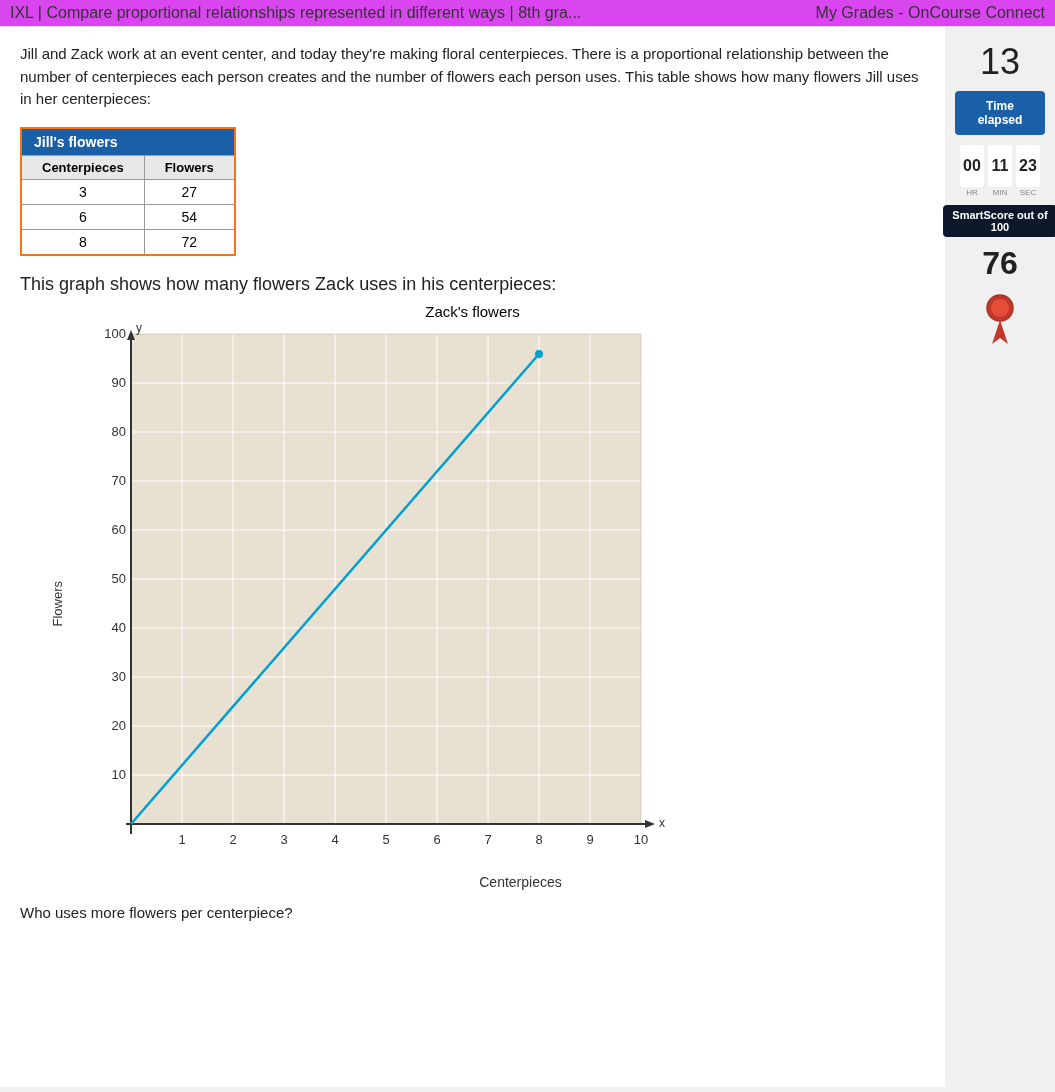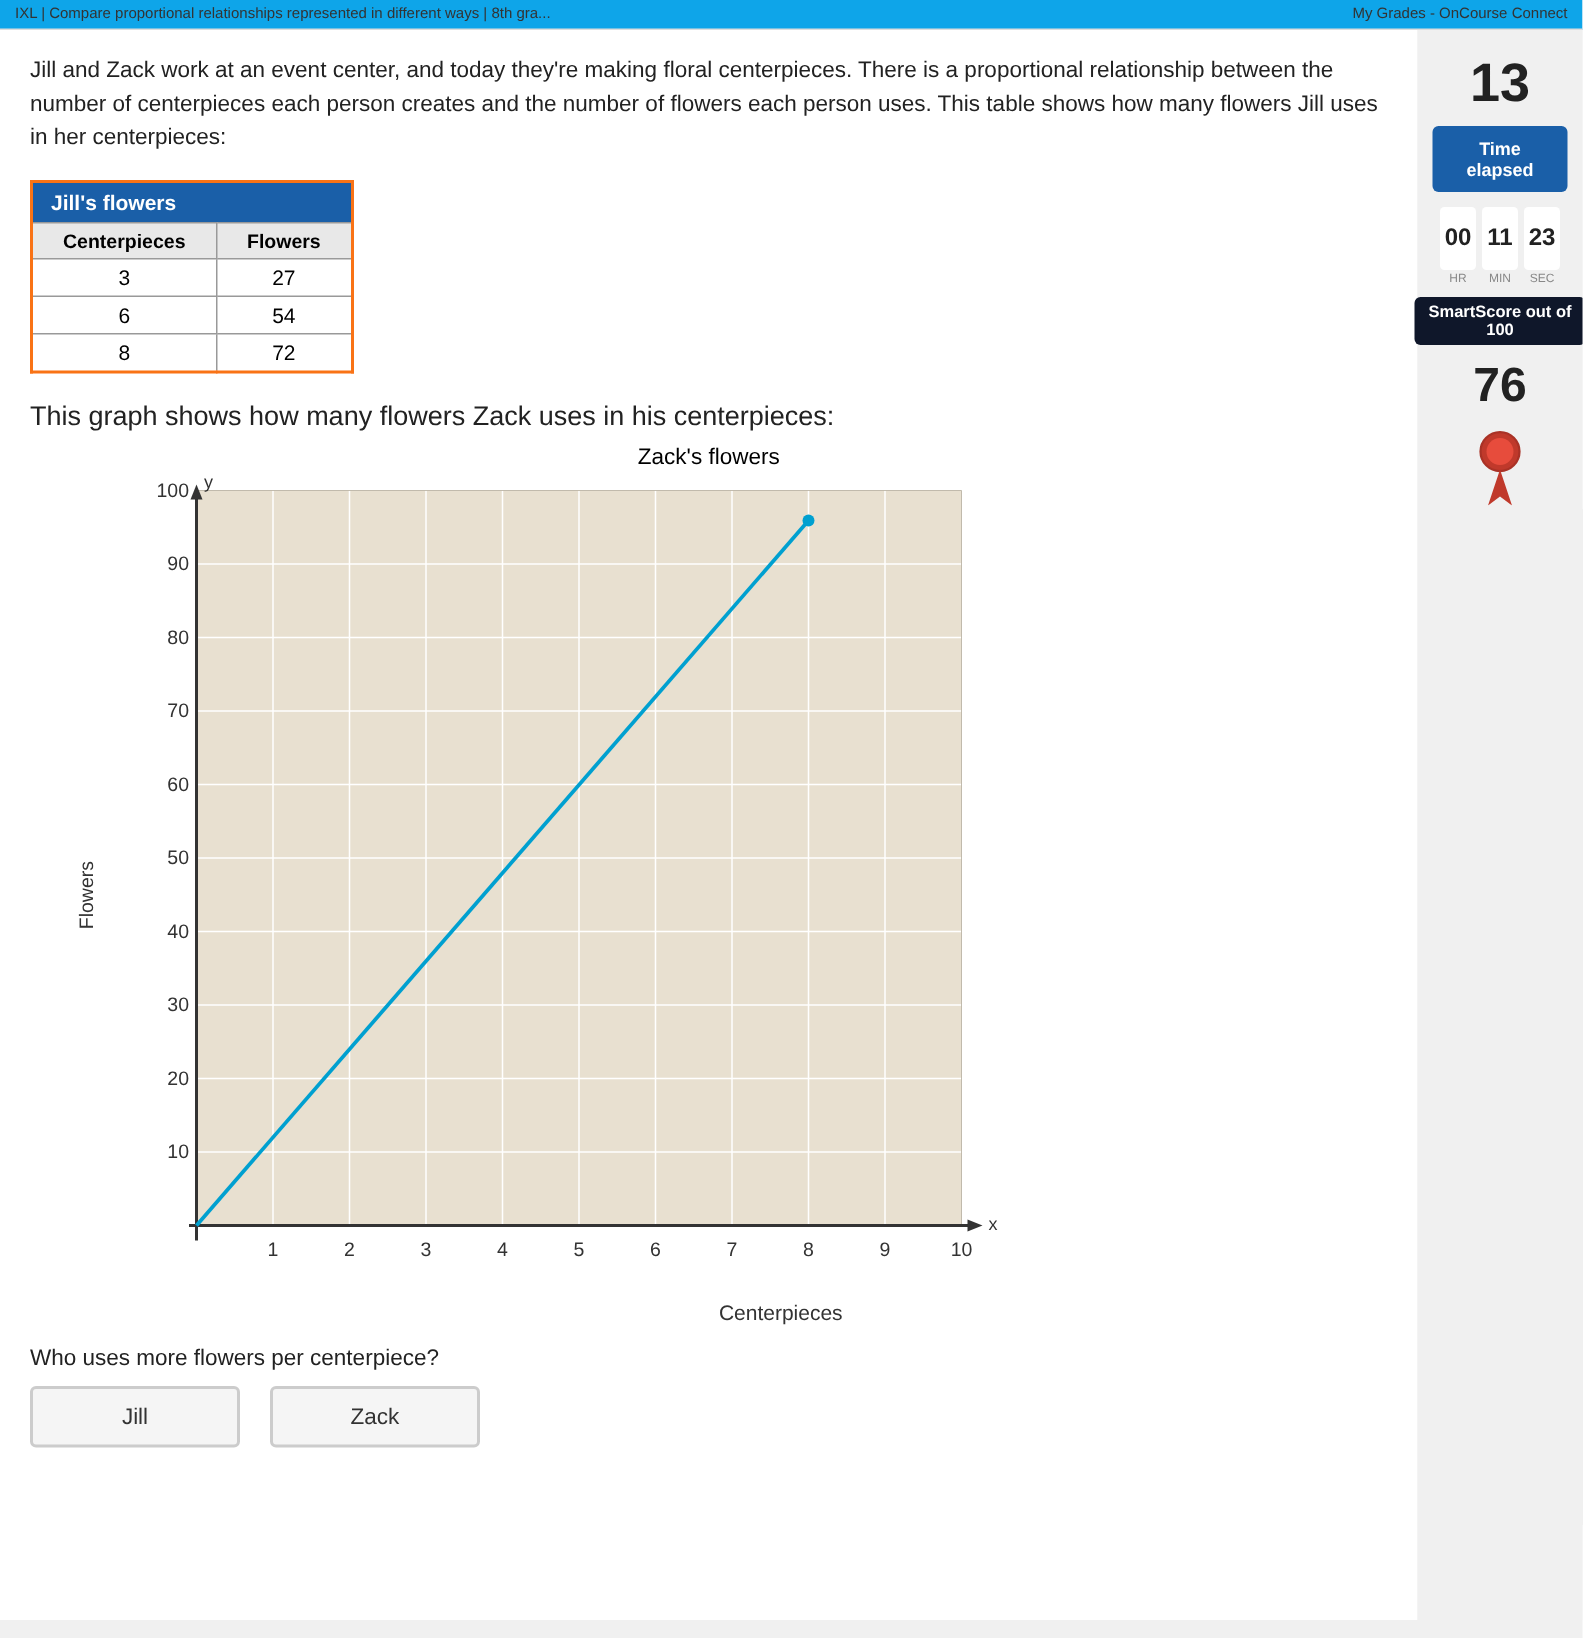--- a/index.html
+++ b/index.html
@@ -6,24 +6,24 @@
     body {
       font-family: Arial, sans-serif;
       background: #f0f0f0;
       width: 1055px;
       min-height: 1092px;
       position: relative;
       overflow-x: hidden;
     }
 
     .top-bar {
-      background: #0ea5e9;
+      background: #d946ef;
       border-bottom: 1px solid #ddd;
       padding: 4px 10px;
-      font-size: 10px;
+      font-size: 16px;
       color: #333;
       display: flex;
       justify-content: space-between;
       align-items: center;
     }
 
     .main-content {
       display: flex;
       padding: 0;
     }
@@ -139,21 +139,21 @@
       background: #f0f0f0;
       padding: 10px 8px;
       display: flex;
       flex-direction: column;
       align-items: center;
       gap: 8px;
     }
 
     .score-number {
       font-size: 36px;
-      font-weight: bold;
+      font-weight: normal;
       color: #222;
       text-align: left;
       margin-top: 4px;
     }
 
     .time-elapsed-box {
       background: #1a5fa8;
       color: #fff;
       border-radius: 4px;
       padding: 8px 8px;
@@ -346,24 +346,20 @@
           <text x="65" y="8" font-size="12" fill="#333">y</text>
 
         </svg>
       </div>
     </div>
 
     <div style="text-align:center; margin-left: 96px; margin-top: -10px; font-size: 14px; color: #333;">Centerpieces</div>
 
     <p class="question-text">Who uses more flowers per centerpiece?</p>
 
-    <div class="answer-buttons">
-      <button class="answer-btn">Jill</button>
-      <button class="answer-btn">Zack</button>
-    </div>
 
   </div>
 
   <div class="right-sidebar">
 
     <div class="score-number">13</div>
 
     <div class="time-elapsed-box">
       <span>Time elapsed</span>
     </div>

